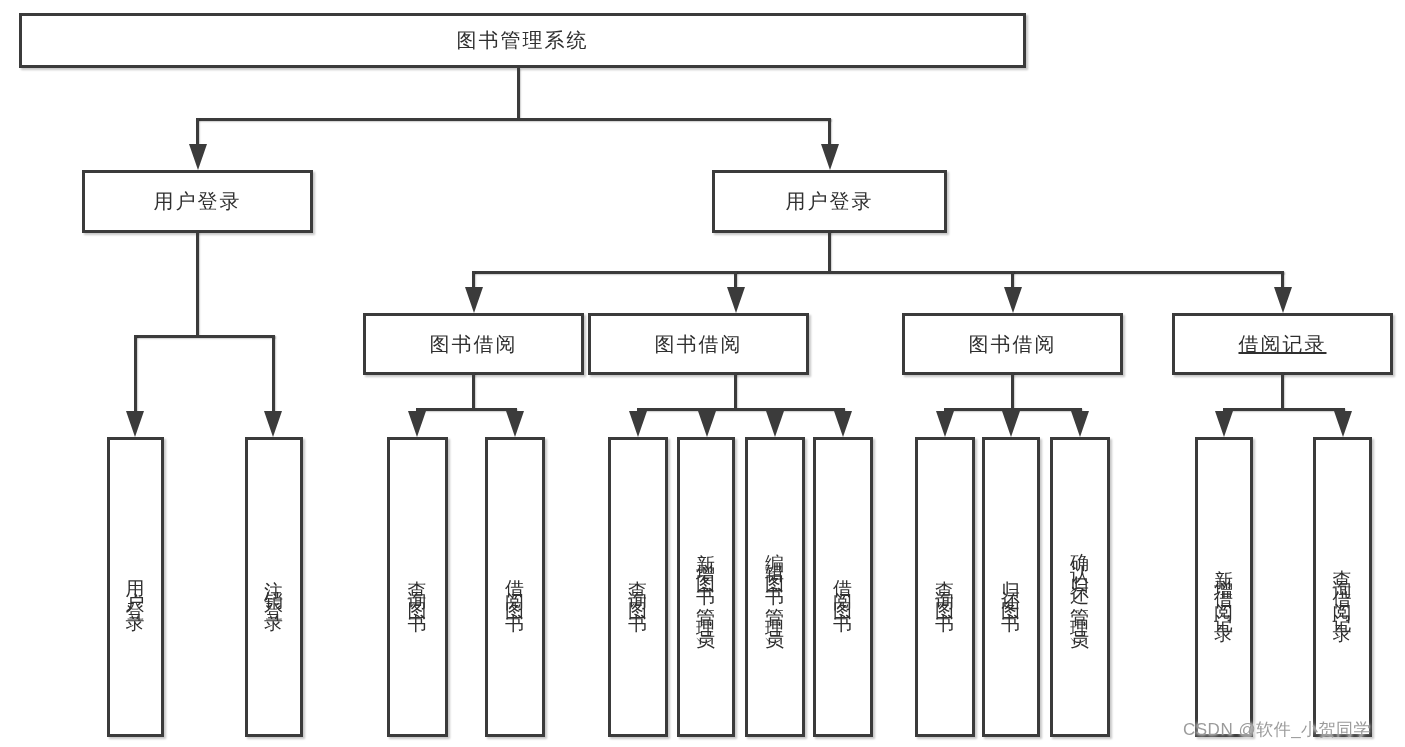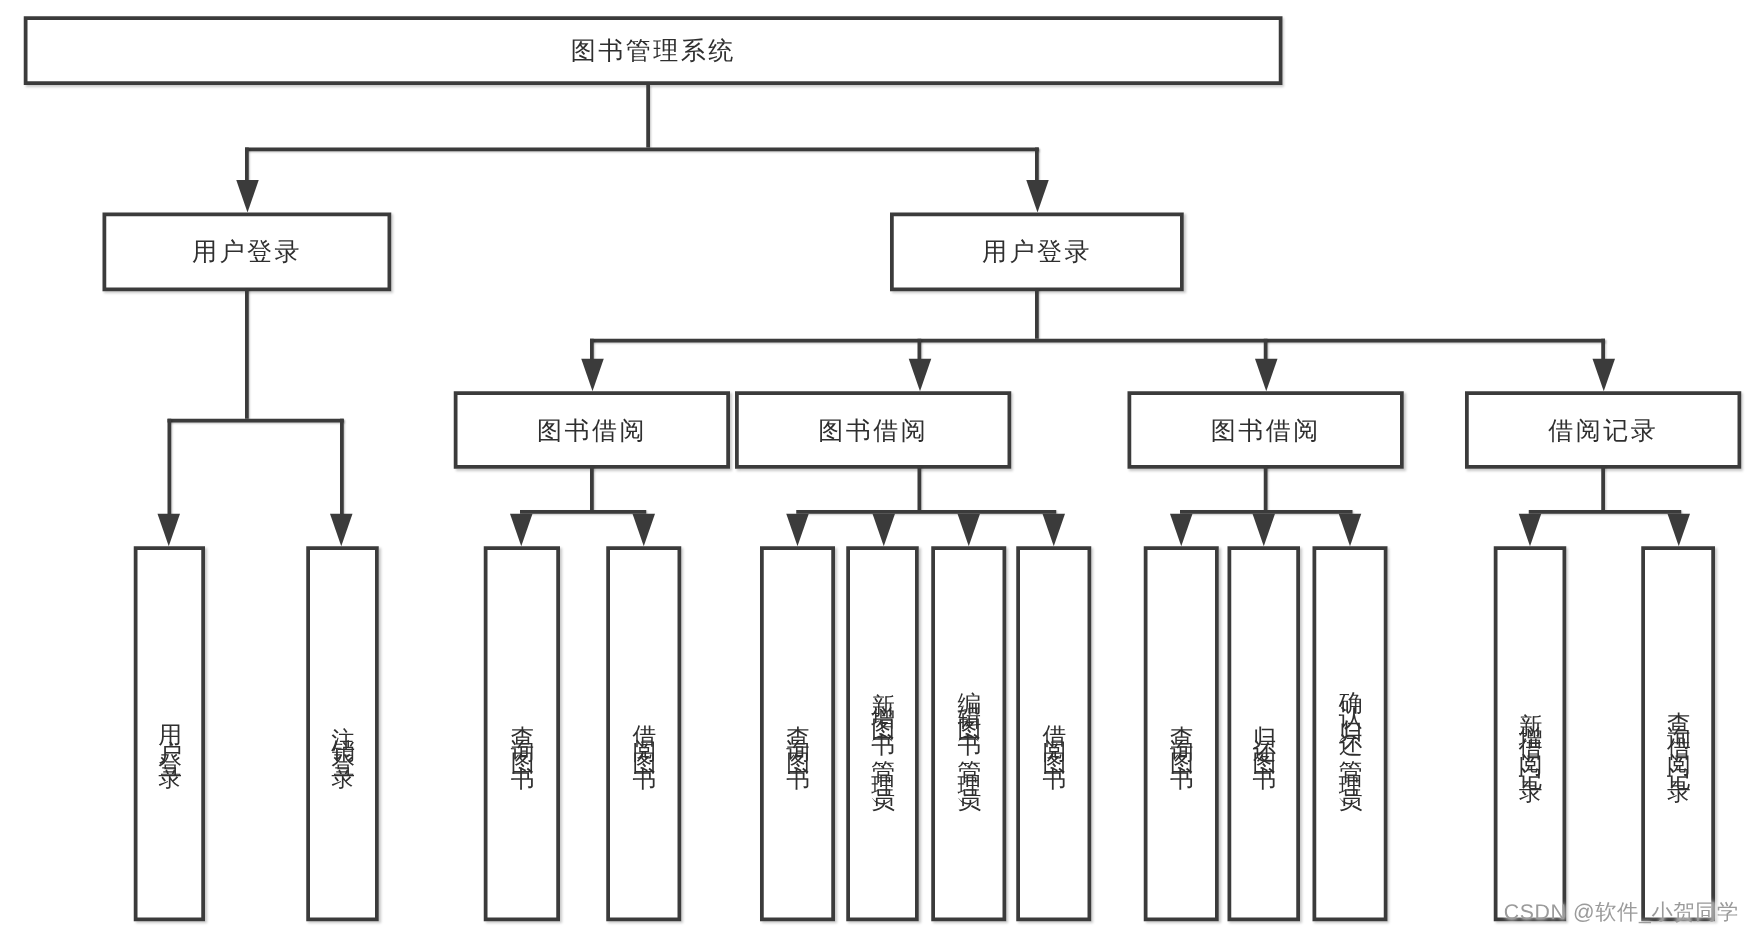--- a/index.html
+++ b/index.html
@@ -57,21 +57,20 @@
   .watermark {
     position: absolute;
     left: 1183px;
     top: 718px;
     font-size: 17px;
     letter-spacing: 0.5px;
     color: #9b9b9b;
     text-shadow: 0 0 3px #ffffff, 0 0 5px #ffffff;
     white-space: nowrap;
     z-index: 10;
-    margin-left: 20px;
   }
 </style>
 </head>
 <body>
 
 <div class="canvas">
 
   <div class="box" style="left:19px; top:13px; width:1007px; height:55px;">
     <span class="h-label">图书管理系统</span>
   </div>
@@ -110,21 +109,21 @@
 
   <div class="box" style="left:363px; top:313px; width:221px; height:62px;">
     <span class="h-label">图书借阅</span>
   </div>
   <div class="box" style="left:588px; top:313px; width:221px; height:62px;">
     <span class="h-label">图书借阅</span>
   </div>
   <div class="box" style="left:902px; top:313px; width:221px; height:62px;">
     <span class="h-label">图书借阅</span>
   </div>
-  <div class="box" style="left:1172px; top:313px; width:221px; height:62px;">
+  <div class="box" style="left:1172px; top:313px; width:221px; height:62px;text-decoration:underline;">
     <span class="h-label">借阅记录</span>
   </div>
 
   <div class="vline" style="left:472px; top:373px; height:35px;"></div>
   <div class="hline" style="left:416px; top:408px; width:101px;"></div>
   <div class="arrow" style="left:408px; top:411px;"></div>
   <div class="arrow" style="left:506px; top:411px;"></div>
 
   <div class="vline" style="left:734px; top:373px; height:35px;"></div>
   <div class="hline" style="left:637px; top:408px; width:208px;"></div>

